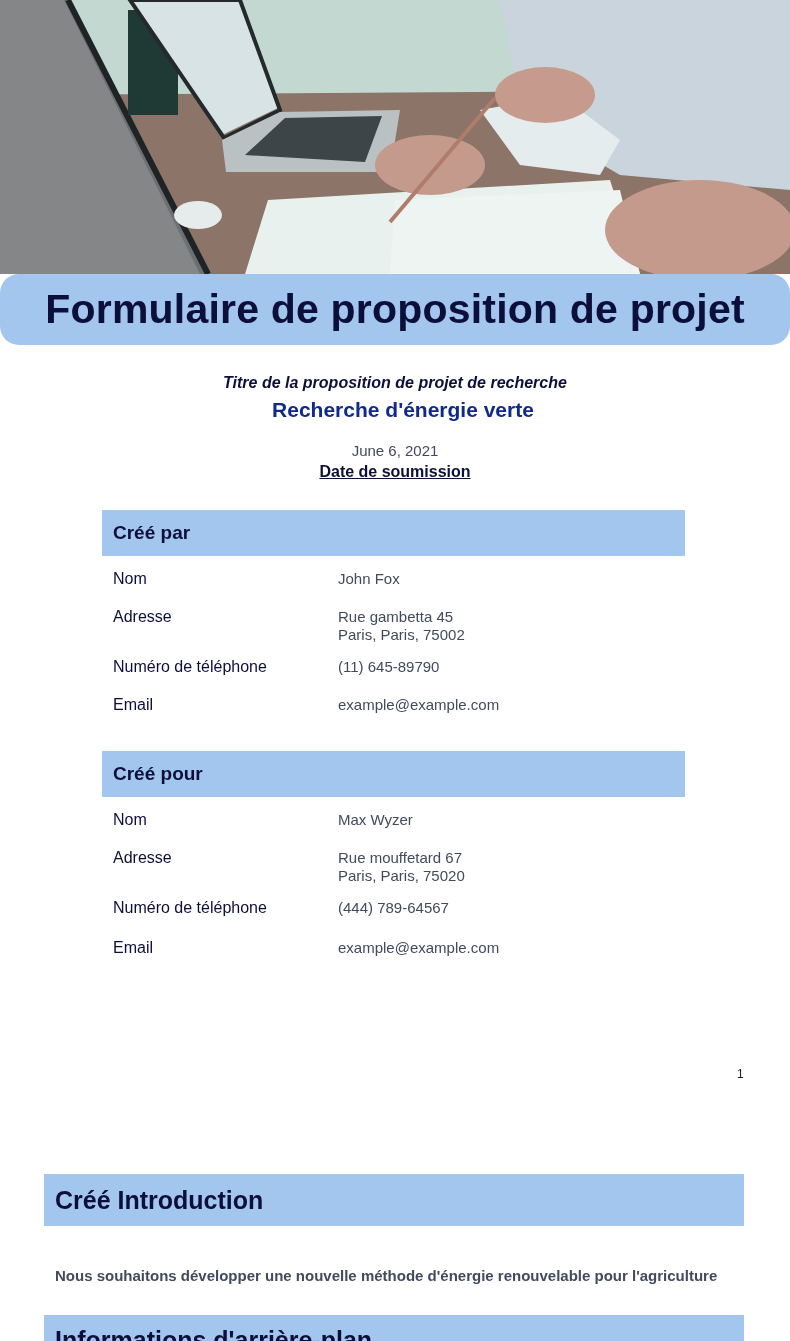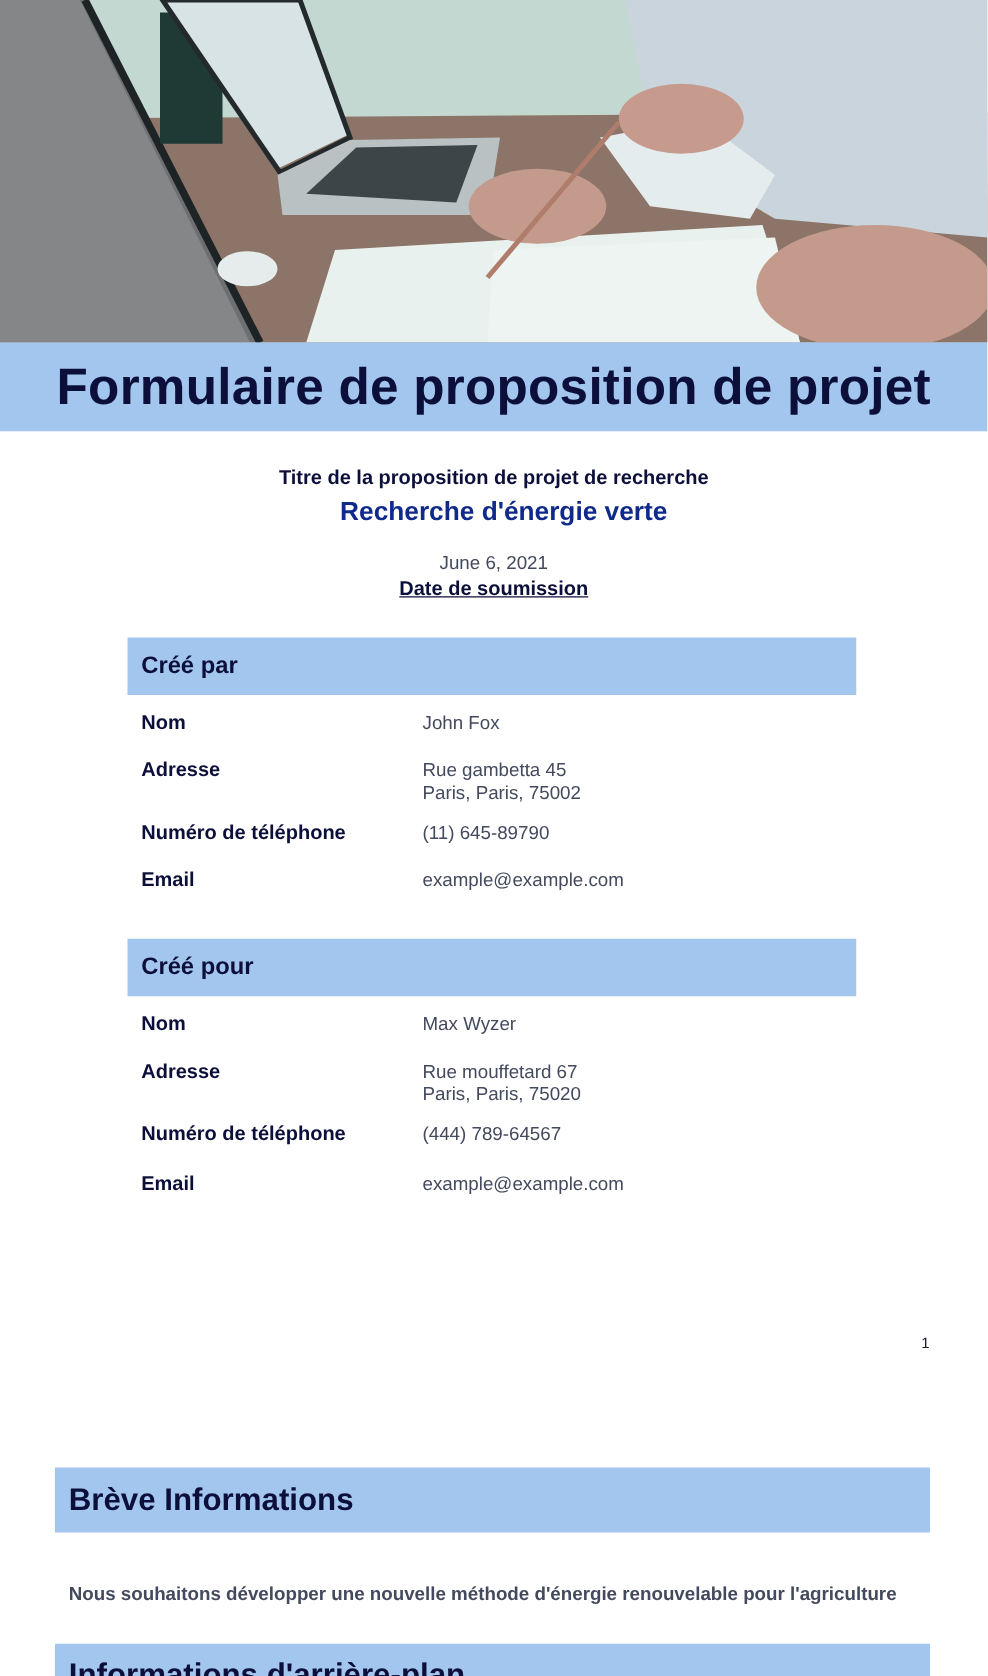--- a/index.html
+++ b/index.html
@@ -4,33 +4,33 @@
 <style>
   * { box-sizing: border-box; margin: 0; padding: 0; }
   html, body { width: 790px; height: 1341px; overflow: hidden; background: #ffffff; }
   body { font-family: "Liberation Sans", "DejaVu Sans", sans-serif; color: #0b0f3a; position: relative; }
 
   .hero { position: absolute; left: 0; top: 0; width: 790px; height: 274px; overflow: hidden;
           background: linear-gradient(180deg, #c9dcd6 0%, #b7cbc6 45%, #8e7f73 60%, #7a6a60 100%); }
   .hero svg { position: absolute; left: 0; top: 0; }
 
   .title-band { position: absolute; left: 0; top: 274px; width: 790px; height: 71px; background: #a3c6ee;
-                display: flex; align-items: center; justify-content: center; }
+                display: flex; align-items: center; justify-content: center; border-radius: 19px; }
   .title-band h1 { font-size: 41px; font-weight: 700; color: #0b0f3a; letter-spacing: 0.2px; }
 
   .center-block { position: absolute; left: 0; width: 790px; text-align: center; }
   .label-bold { font-size: 16px; font-weight: 700; color: #0b0f3a; }
   .proj-title { font-size: 21px; font-weight: 700; color: #0f2a8a; padding-left: 16px; }
   .date-val { font-size: 15px; color: #444a5e; }
 
   .section { position: absolute; left: 102px; width: 583px; }
   .sec-head { height: 46px; background: #a3c6ee; display: flex; align-items: center; padding-left: 11px; }
   .sec-head span { font-size: 19px; font-weight: 700; color: #0b0f3a; }
   .row { position: absolute; left: 11px; width: 572px; }
-  .row .k { position: absolute; left: 0; font-size: 16px; font-weight: 700; color: #0b0f3a; }
+  .row .k { position: absolute; left: 0; font-size: 16px; font-weight: 400; color: #0b0f3a; }
   .row .v { position: absolute; left: 225px; font-size: 15px; color: #444a5e; line-height: 18px; }
 
   .page-num { position: absolute; left: 737px; top: 1067px; font-size: 12px; color: #1a1a2a; }
 
   .wide-head { position: absolute; left: 44px; width: 700px; background: #a3c6ee; display: flex; align-items: center; padding-left: 11px; }
   .wide-head span { font-size: 25px; font-weight: 700; color: #0b0f3a; }
   .intro-text { position: absolute; left: 55px; top: 1267px; font-size: 15px; color: #444a5e; font-weight: bold; }
 </style>
 </head>
 <body>
@@ -67,21 +67,21 @@
     <ellipse cx="700" cy="230" rx="95" ry="50" fill="#c39a8b"></ellipse>
 
     <line x1="495" y1="98" x2="390" y2="222" stroke="#b07d6c" stroke-width="4"></line>
   </svg>
 </div>
 
 <div class="title-band">
   <h1>Formulaire de proposition de projet</h1>
 </div>
 
-<div class="center-block" style="top:374px;">
+<div class="center-block" style="top:374px;font-style:italic;">
   <div class="label-bold">Titre de la proposition de projet de recherche</div>
 </div>
 <div class="center-block" style="top:398px;">
   <div class="proj-title">Recherche d'énergie verte</div>
 </div>
 <div class="center-block" style="top:463px;text-decoration:underline;">
   <div class="label-bold">Date de soumission</div>
 </div>
 <div class="center-block" style="top:442px;">
   <div class="date-val">June 6, 2021</div>
@@ -133,19 +133,19 @@
   </div>
   <div class="row" style="top:188px;">
     <span class="k">Email</span>
     <span class="v">example@example.com</span>
   </div>
 </div>
 
 <div class="page-num">1</div>
 
 <div class="wide-head" style="top:1174px; height:52px;">
-  <span>Brève Informations</span>
+  <span>Créé Introduction</span>
 </div>
 <div class="intro-text">Nous souhaitons développer une nouvelle méthode d'énergie renouvelable pour l'agriculture</div>
 
 <div class="wide-head" style="top:1315px; height:52px; align-items:flex-start; padding-top:11px;">
   <span>Informations d'arrière-plan</span>
 </div>
 
 </body></html>

